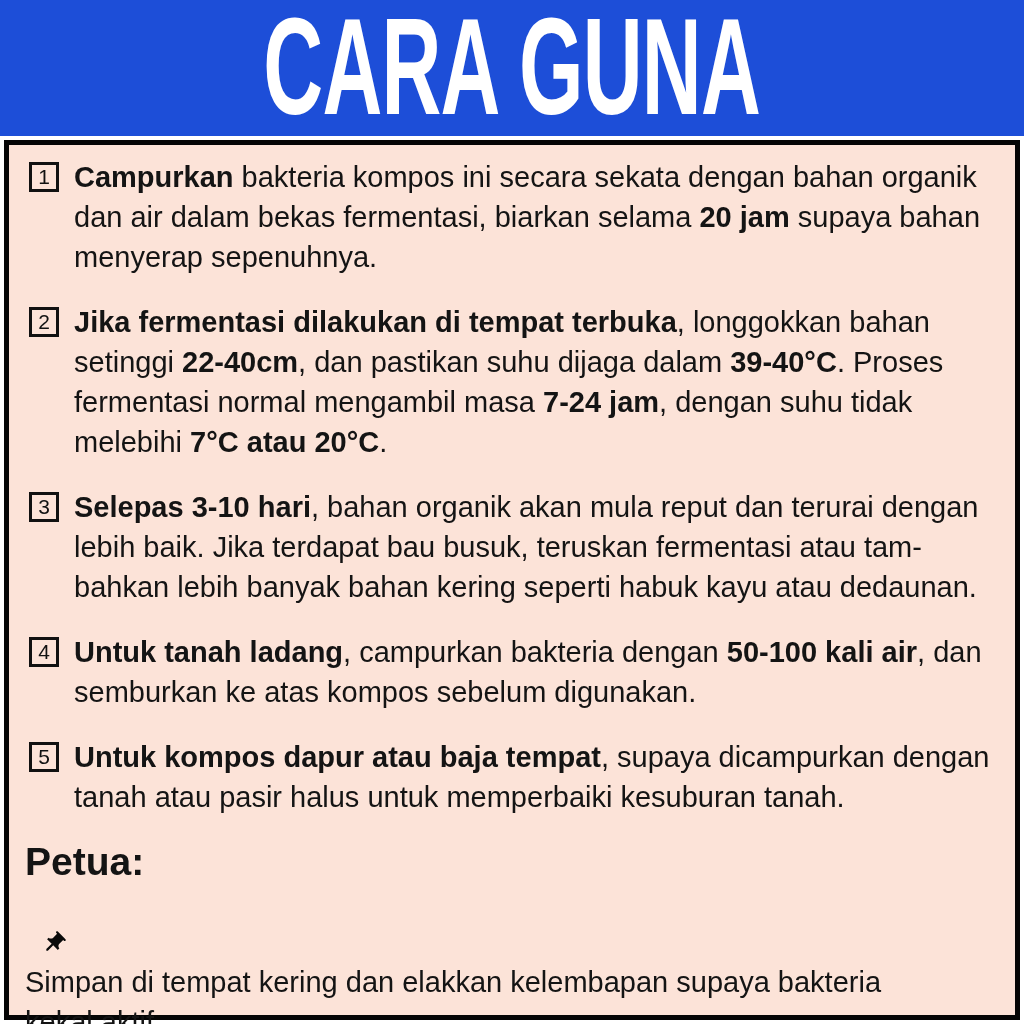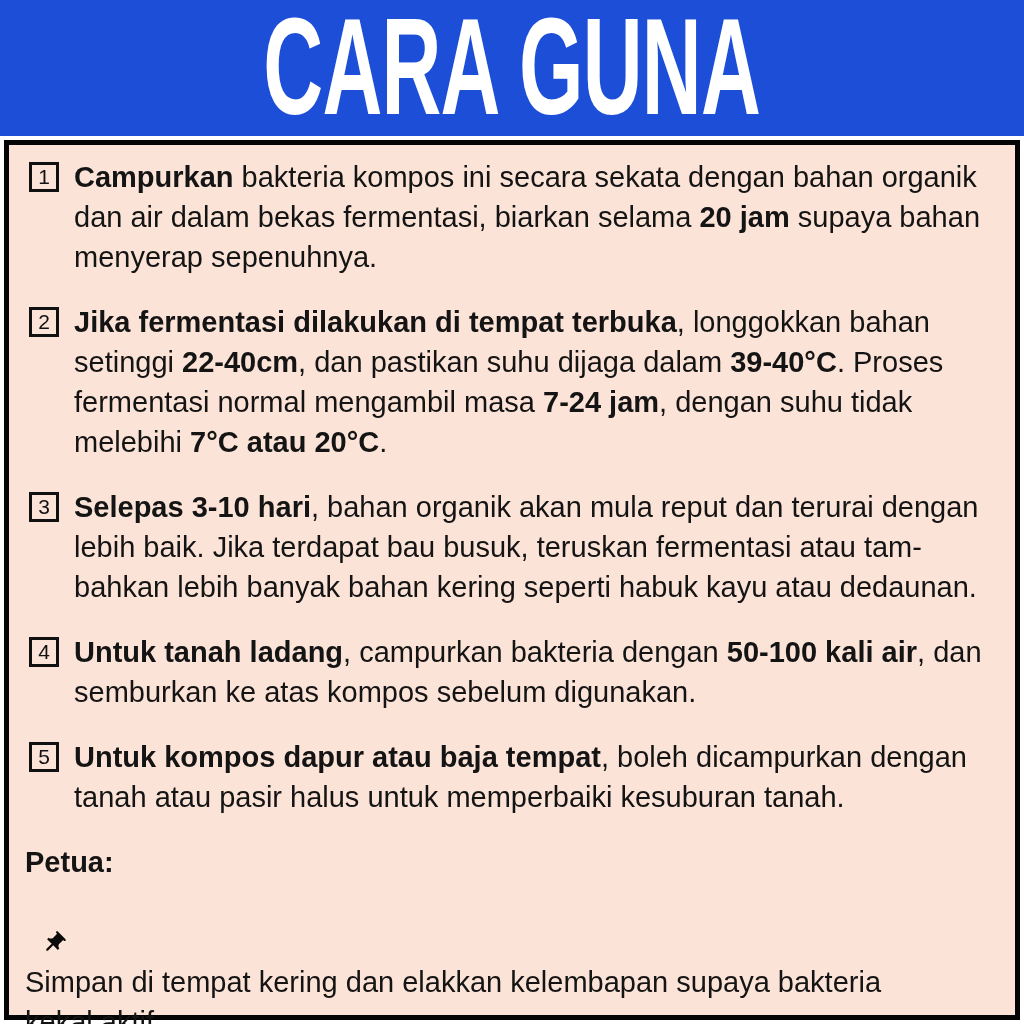--- a/index.html
+++ b/index.html
@@ -49,21 +49,21 @@
   .txt {
     font-size:29px;
     line-height:40px;
     color:#141414;
     white-space:pre-wrap;
   }
   .b { font-weight:700; }
   .tips { margin-top:2px; }
   .tips-title {
     margin:0;
-    font-size:29px;
+    font-size:39px;
     line-height:40px;
     font-weight:700;
     color:#141414;
   }
   .tip-line {
     font-size:29px;
     line-height:40px;
     color:#141414;
     white-space:pre-wrap;
   }
@@ -109,21 +109,21 @@
 lebih baik. Jika terdapat bau busuk, teruskan fermentasi atau tam-
 bahkan lebih banyak bahan kering seperti habuk kayu atau dedaunan.</span></div>
         </li>
         <li class="item">
           <div class="num">4</div>
           <div class="txt"><span class="b">Untuk tanah ladang</span><span>, campurkan bakteria dengan </span><span class="b">50-100 kali air</span><span>, dan
 semburkan ke atas kompos sebelum digunakan.</span></div>
         </li>
         <li class="item">
           <div class="num">5</div>
-          <div class="txt"><span class="b">Untuk kompos dapur atau baja tempat</span><span>, boleh dicampurkan dengan
+          <div class="txt"><span class="b">Untuk kompos dapur atau baja tempat</span><span>, supaya dicampurkan dengan
 tanah atau pasir halus untuk memperbaiki kesuburan tanah.</span></div>
         </li>
       </ol>
 
     <section class="tips">
       <h2 class="tips-title">Petua:</h2>
       <div id="tips-lines">
           <div class="tip-line">
   <span class="pin"><svg viewBox="0 0 24 24" aria-hidden="true">
                 <path d="M16 9V4h1c.55 0 1-.45 1-1s-.45-1-1-1H7c-.55 0-1 .45-1 1s.45 1 1 1h1v5c0 1.66-1.34 3-3 3v2h5.97v7l1 1 1-1v-7H19v-2c-1.66 0-3-1.34-3-3z"></path>

